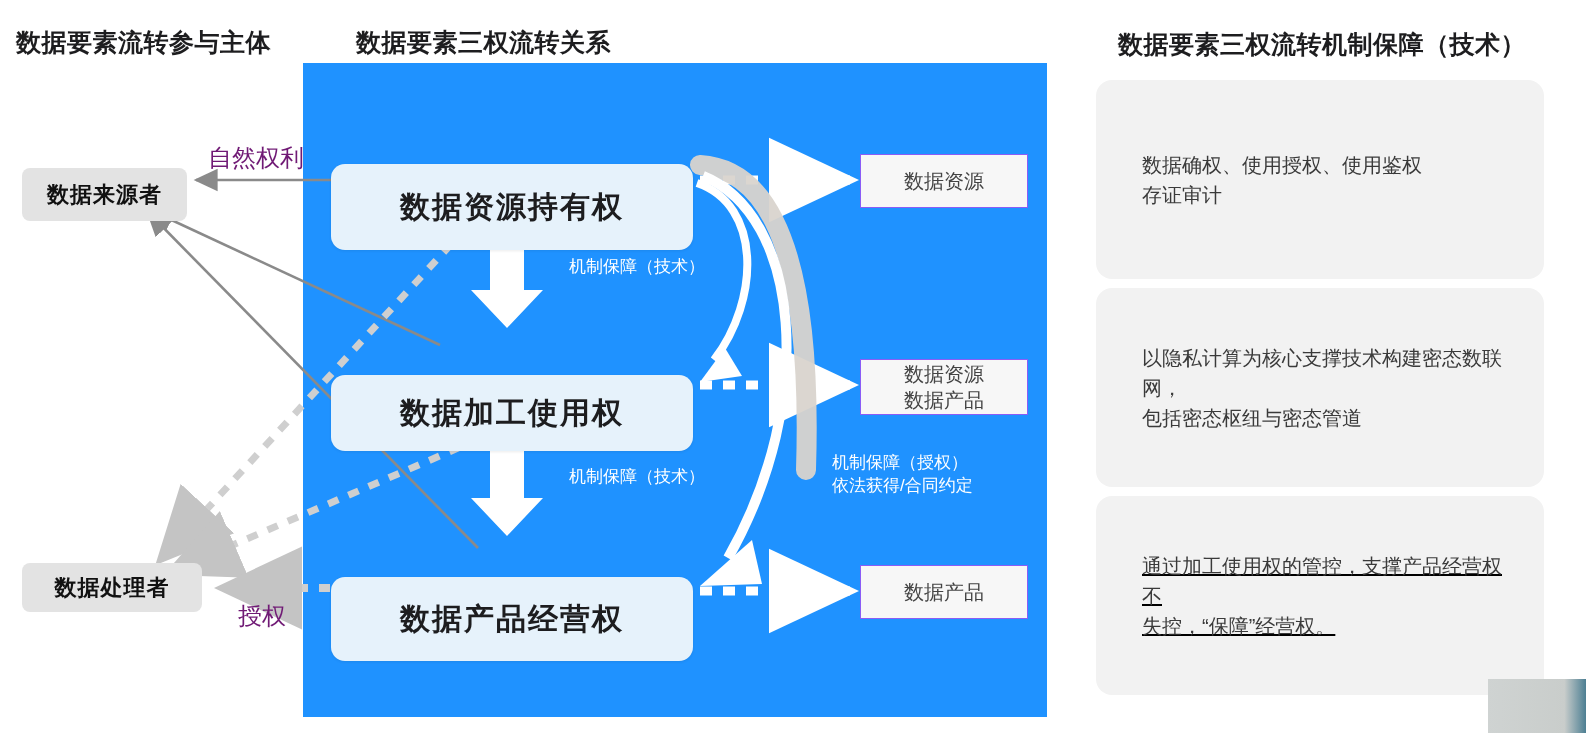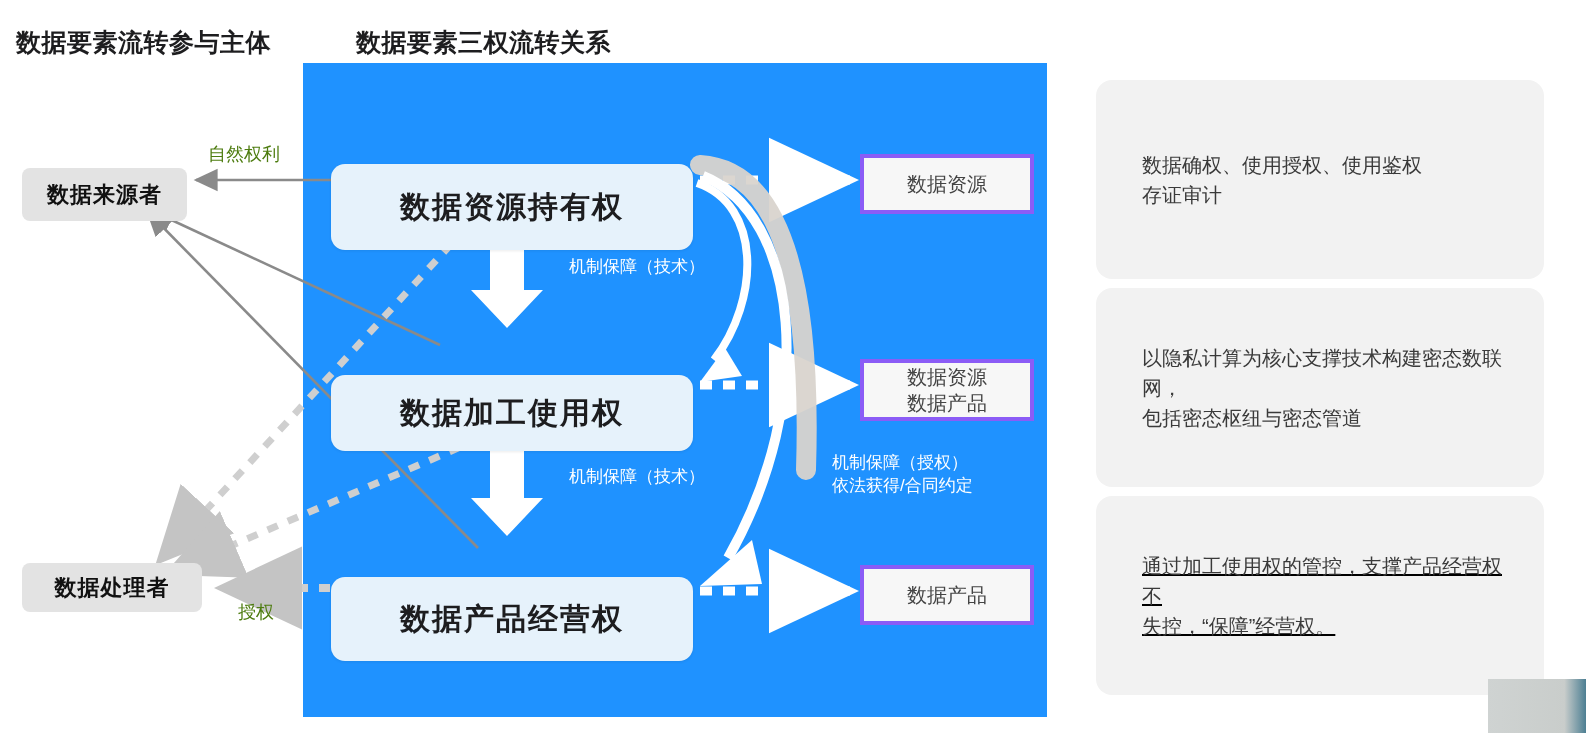--- a/index.html
+++ b/index.html
@@ -47,32 +47,32 @@
     box-shadow:0 1px 3px rgba(0,0,0,.08);
     margin-top:28px;
   }
   #right-box-1{left:331px;top:136px;width:362px;height:86px;}
   #right-box-2{left:331px;top:347px;width:362px;height:76px;}
   #right-box-3{left:331px;top:549px;width:362px;height:84px;}
 
   
   .out-box{
     position:absolute;background:#f7f7f7;
-    border:4px solid #8b5cf6;
+    border:1px solid #8b5cf6;
     display:flex;flex-direction:column;align-items:center;justify-content:center;
     color:#444;font-size:20px;line-height:1.32;
   }
   #out-box-1{left:860px;top:154px;width:166px;height:52px;}
   #out-box-2{left:860px;top:359px;width:166px;height:54px;}
   #out-box-3{left:860px;top:565px;width:166px;height:52px;}
 
   
   .cap{position:absolute;white-space:nowrap;}
   .cap-white{color:#ffffff;font-size:17px;line-height:1.35;margin-left:43px;}
-  .cap-grey{color:#4d7c0f;font-size:18px;}
+  .cap-grey{color:#701a75;font-size:24px;}
   #cap-mech-1{left:526px;top:256px;}
   #cap-mech-2{left:526px;top:466px;}
   #cap-auth{left:789px;top:452px;}
   #cap-natural{left:208px;top:142px;}
   #cap-shouquan{left:238px;top:600px;}
 
   
   .m-card{
     position:absolute;left:1096px;width:448px;
     background:#f2f2f2;border-radius:16px;
@@ -94,20 +94,21 @@
 
   svg.overlay{position:absolute;left:0;top:0;width:1596px;height:733px;pointer-events:none;}
 </style>
 </head>
 <body>
 
 <div class="stage">
 
   <div class="sec-title" id="title-left">数据要素流转参与主体</div>
   <div class="sec-title" id="title-mid">数据要素三权流转关系</div>
+  <div class="sec-title" id="title-right">数据要素三权流转机制保障（技术）</div>
 
   <div id="blue-panel"></div>
 
   <svg class="overlay" viewBox="0 0 1596 733">
     <defs>
       <marker id="mk-grey" markerWidth="11" markerHeight="11" refX="9" refY="5.5" orient="auto">
         <path d="M0,0.8 L10,5.5 L0,10.2 z" fill="#8a8a8a"></path>
       </marker>
       <marker id="mk-dot" markerWidth="12" markerHeight="12" refX="10" refY="6" orient="auto">
         <path d="M0,0.8 L11,6 L0,11.2 z" fill="#c4c4c4"></path>

